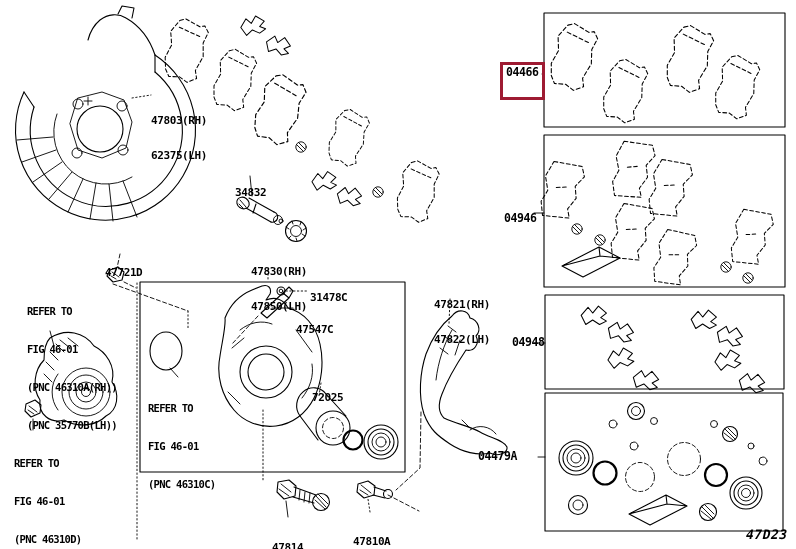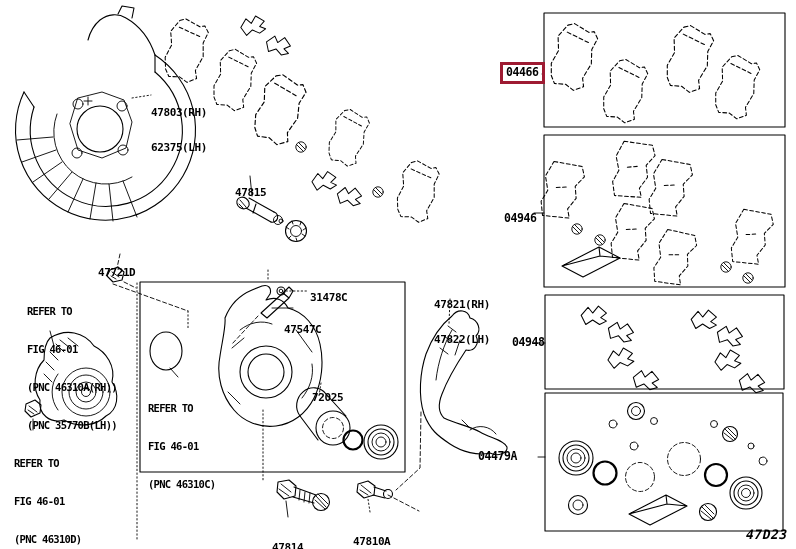--- a/index.html
+++ b/index.html
@@ -12,21 +12,21 @@
   .dash{stroke-dasharray:4 2.6;}
   .dot{stroke-dasharray:1.4 2.4;}
   .lbl{position:absolute;font-weight:bold;font-size:11px;line-height:11.5px;
        letter-spacing:-0.4px;color:#000;white-space:pre;cursor:pointer;}
   .lbl span{display:block;}
   .note{position:absolute;font-weight:bold;font-size:10.5px;line-height:12.6px;
         letter-spacing:-0.7px;color:#000;white-space:pre;}
   .note span{display:block;}
   .kit{position:absolute;font-weight:bold;font-size:11.5px;line-height:13px;
        letter-spacing:-0.4px;color:#000;cursor:pointer;}
-  .kit.hl{border:3px solid var(--hl,#9e1b32);padding:1px 3px 2px;}
+  .kit.hl{border:3px solid var(--hl,#9e1b32);padding:1px 3px 18px;}
   .pagecode{position:absolute;font-weight:bold;font-size:13px;color:#000;
             transform:skewX(-12deg);letter-spacing:0.5px;}
 </style>
 </head>
 <body>
 
 <div class="stage">
 
 <svg class="art" width="796" height="549" viewBox="0 0 796 549">
   <defs>
@@ -303,34 +303,38 @@
     <circle class="ln" cx="578" cy="505" r="9.5"></circle>
     <circle class="ln thn" cx="578" cy="505" r="5"></circle>
     <g transform="translate(629,495)">
           <use href="#packet"></use>
         </g>
     <circle class="ln" cx="708" cy="512" r="8.5"></circle>
     <path class="ln thn" d="M702,507 L713,518 M701,511 L711,519 M705,505 L714,514"></path>
   </g>
 </svg>
 
-<div class="lbl" style="left:151px;top:84px">
+<div class="lbl" style="left:151px;top:92px">
   <span>47803(RH)</span>
   <span>62375(LH)</span>
 </div>
 <div class="lbl" style="left:235px;top:164px">
-  <span>47815</span>
-</div>
-<div class="lbl" style="left:98px;top:244px">
+  <span>34832</span>
+</div>
+<div class="lbl" style="left:105px;top:244px">
   <span>47721D</span>
+</div>
+<div class="lbl" style="left:251px;top:243px">
+  <span>47830(RH)</span>
+  <span>47850(LH)</span>
 </div>
 <div class="lbl" style="left:310px;top:269px">
   <span>31478C</span>
 </div>
-<div class="lbl" style="left:284px;top:301px">
+<div class="lbl" style="left:296px;top:301px">
   <span>47547C</span>
 </div>
 <div class="lbl" style="left:312px;top:369px">
   <span>72025</span>
 </div>
 <div class="lbl" style="left:434px;top:276px">
   <span>47821(RH)</span>
   <span>47822(LH)</span>
 </div>
 <div class="lbl" style="left:272px;top:519px">

